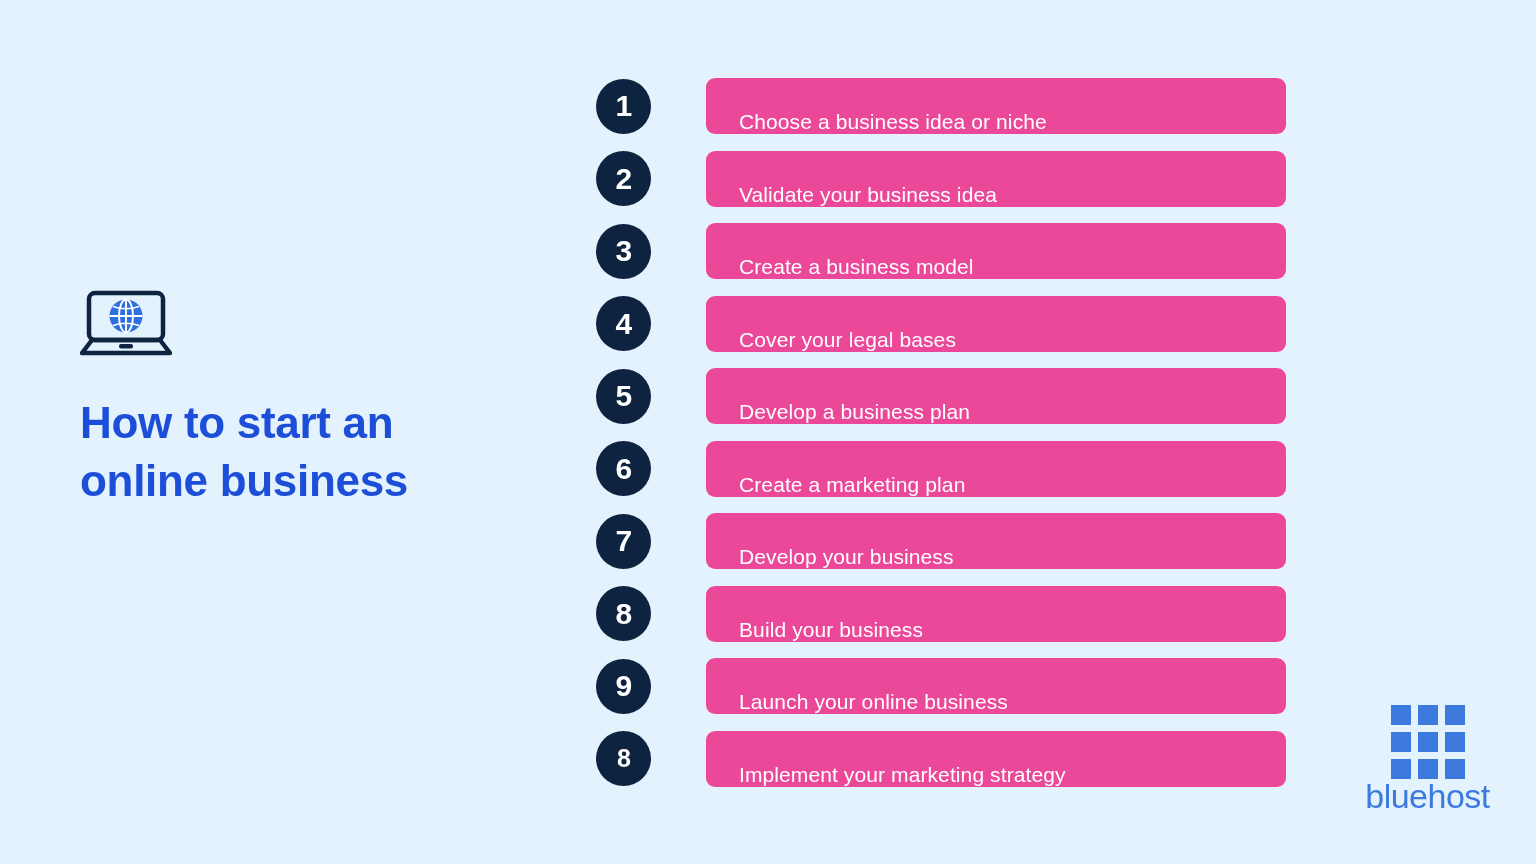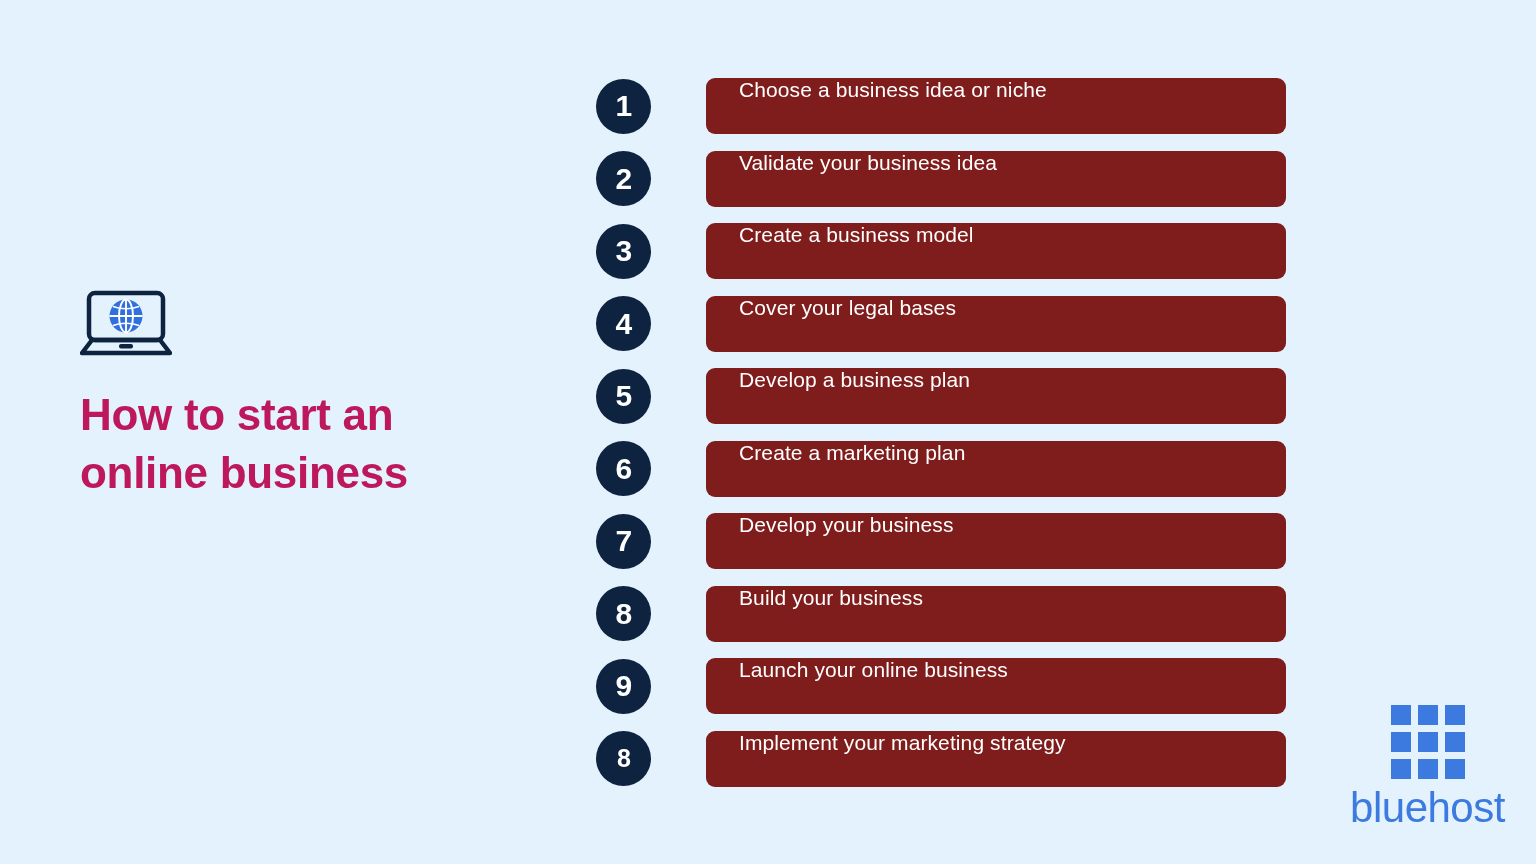--- a/index.html
+++ b/index.html
@@ -24,25 +24,25 @@
     width: 420px;
   }
 
   #brand-icon {
     width: 92px;
     height: 68px;
     display: block;
   }
 
   #page-title {
-    margin-top: 28px;
+    margin-top: 36px;
     font-size: 44px;
     line-height: 1.32;
     font-weight: bold;
-    color: #be185d;
+    color: #1d4ed8;
     letter-spacing: -0.3px;
     white-space: pre-line;
   }
 
   
   #steps-list {
     position: absolute;
     left: 596px;
     top: 78px;
     width: 690px;
@@ -72,24 +72,24 @@
 
   .step-number.wide {
     font-size: 25px;
     letter-spacing: -1px;
   }
 
   .step-pill {
     flex: 1 1 auto;
     margin-left: 55px;
     height: 56px;
-    background: #7f1d1d;
+    background: #ec4899;
     border-radius: 9px;
     display: flex;
-    align-items: flex-start;
+    align-items: flex-end;
     padding-left: 33px;
     color: #ffffff;
     font-size: 21px;
     letter-spacing: 0.1px;
   }
 
   
   #bluehost-logo {
     position: absolute;
     left: 1340px;
@@ -108,22 +108,22 @@
     gap: 7px;
     justify-content: center;
     align-content: center;
   }
 
   .logo-square {
     background: #3d7ae0;
   }
 
   #logo-wordmark {
-    margin-top: 8px;
-    font-size: 42px;
+    margin-top: 0;
+    font-size: 34px;
     color: #3d7ae0;
     letter-spacing: -0.5px;
     line-height: 1;
   }
 </style>
 </head>
 <body>
 
 <div id="left-panel">
 

